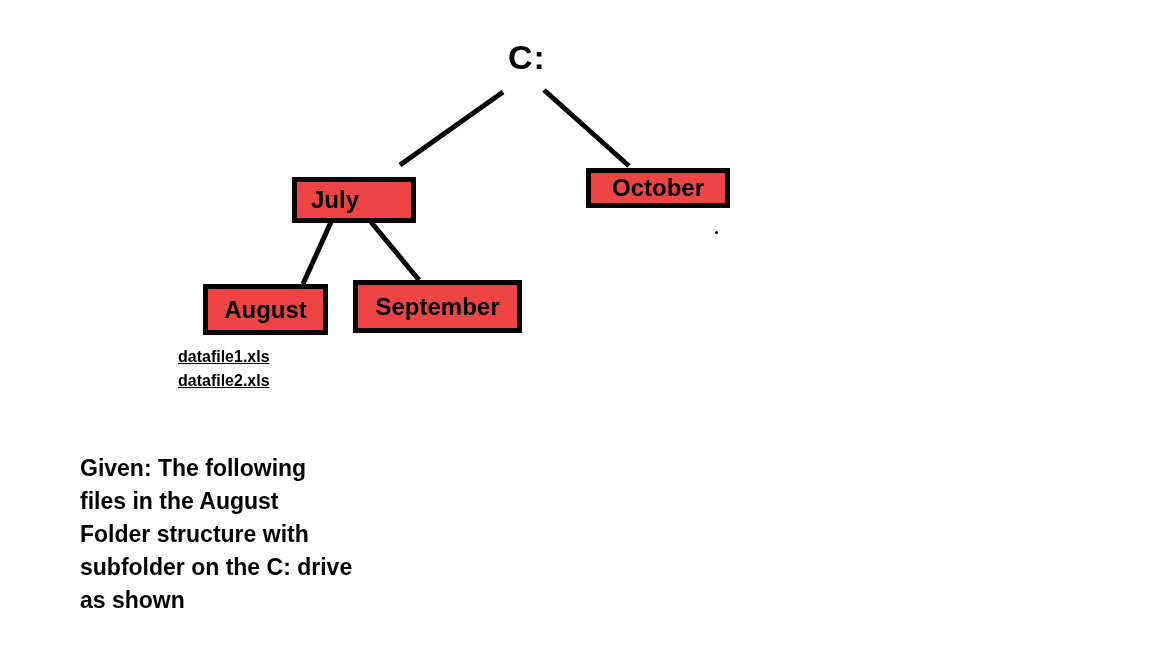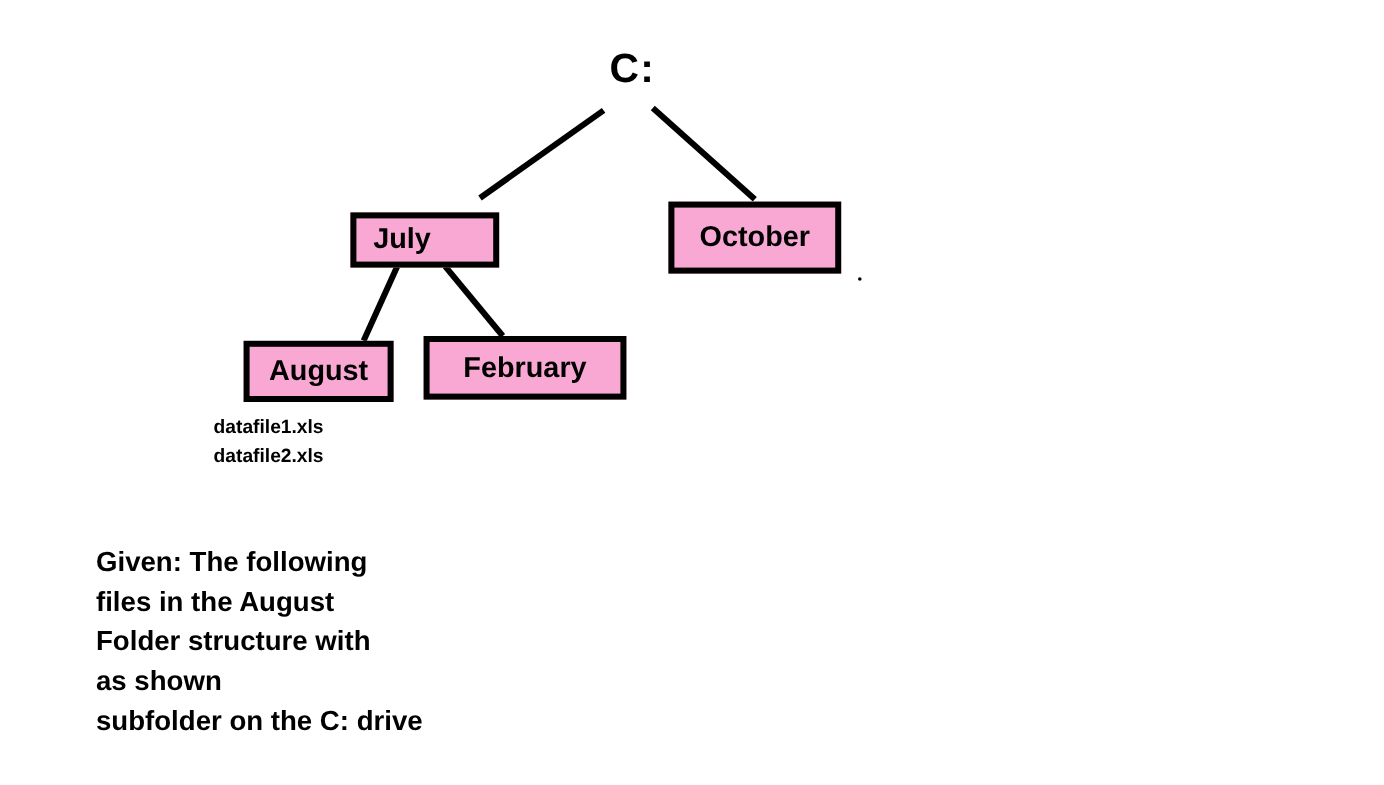--- a/index.html
+++ b/index.html
@@ -32,62 +32,63 @@
     height: 654px;
   }
   svg.connectors line {
     stroke: #000000;
     stroke-width: 5;
     stroke-linecap: butt;
   }
   .node {
     position: absolute;
     border: 5px solid #000000;
-    background: #f9a8d4;
+    background: #ef4444;
     box-sizing: border-box;
     display: flex;
     align-items: center;
     justify-content: center;
     font-size: 24px;
     font-weight: 700;
     white-space: nowrap;
   }
   .node.july {
     left: 292px;
     top: 177px;
     width: 124px;
     height: 46px;
     justify-content: flex-start;
     padding-left: 14px;
   }
   .node.october {
-    left: 557px;
+    left: 586px;
     top: 168px;
     width: 144px;
-    height: 60px;
+    height: 40px;
   }
   .node.august {
     left: 203px;
     top: 284px;
     width: 125px;
     height: 51px;
   }
   .node.september {
     left: 353px;
     top: 280px;
     width: 169px;
     height: 53px;
   }
   .file-list {
     position: absolute;
     left: 178px;
     top: 345px;
     font-size: 16px;
     font-weight: 700;
     line-height: 24px;
+    text-decoration: underline;
   }
   .caption {
     position: absolute;
     left: 80px;
     top: 424px;
     font-size: 23px;
     font-weight: 700;
     line-height: 33px;
     margin-top: 28px;
   }
@@ -121,31 +122,31 @@
 
   <div class="node october">
     <span>October</span>
   </div>
 
   <div class="node august">
     <span>August</span>
   </div>
 
   <div class="node september">
-    <span>February</span>
+    <span>September</span>
   </div>
 
   <div class="file-list">
     <div>datafile1.xls</div>
     <div>datafile2.xls</div>
   </div>
 
   <div class="caption">
     <div>Given: The following</div>
     <div>files in the August</div>
     <div>Folder structure with</div>
+    <div>subfolder on the C: drive</div>
     <div>as shown</div>
-    <div>subfolder on the C: drive</div>
   </div>
 
   <div class="stray-dot"></div>
 
 </div>
 
 </body></html>

